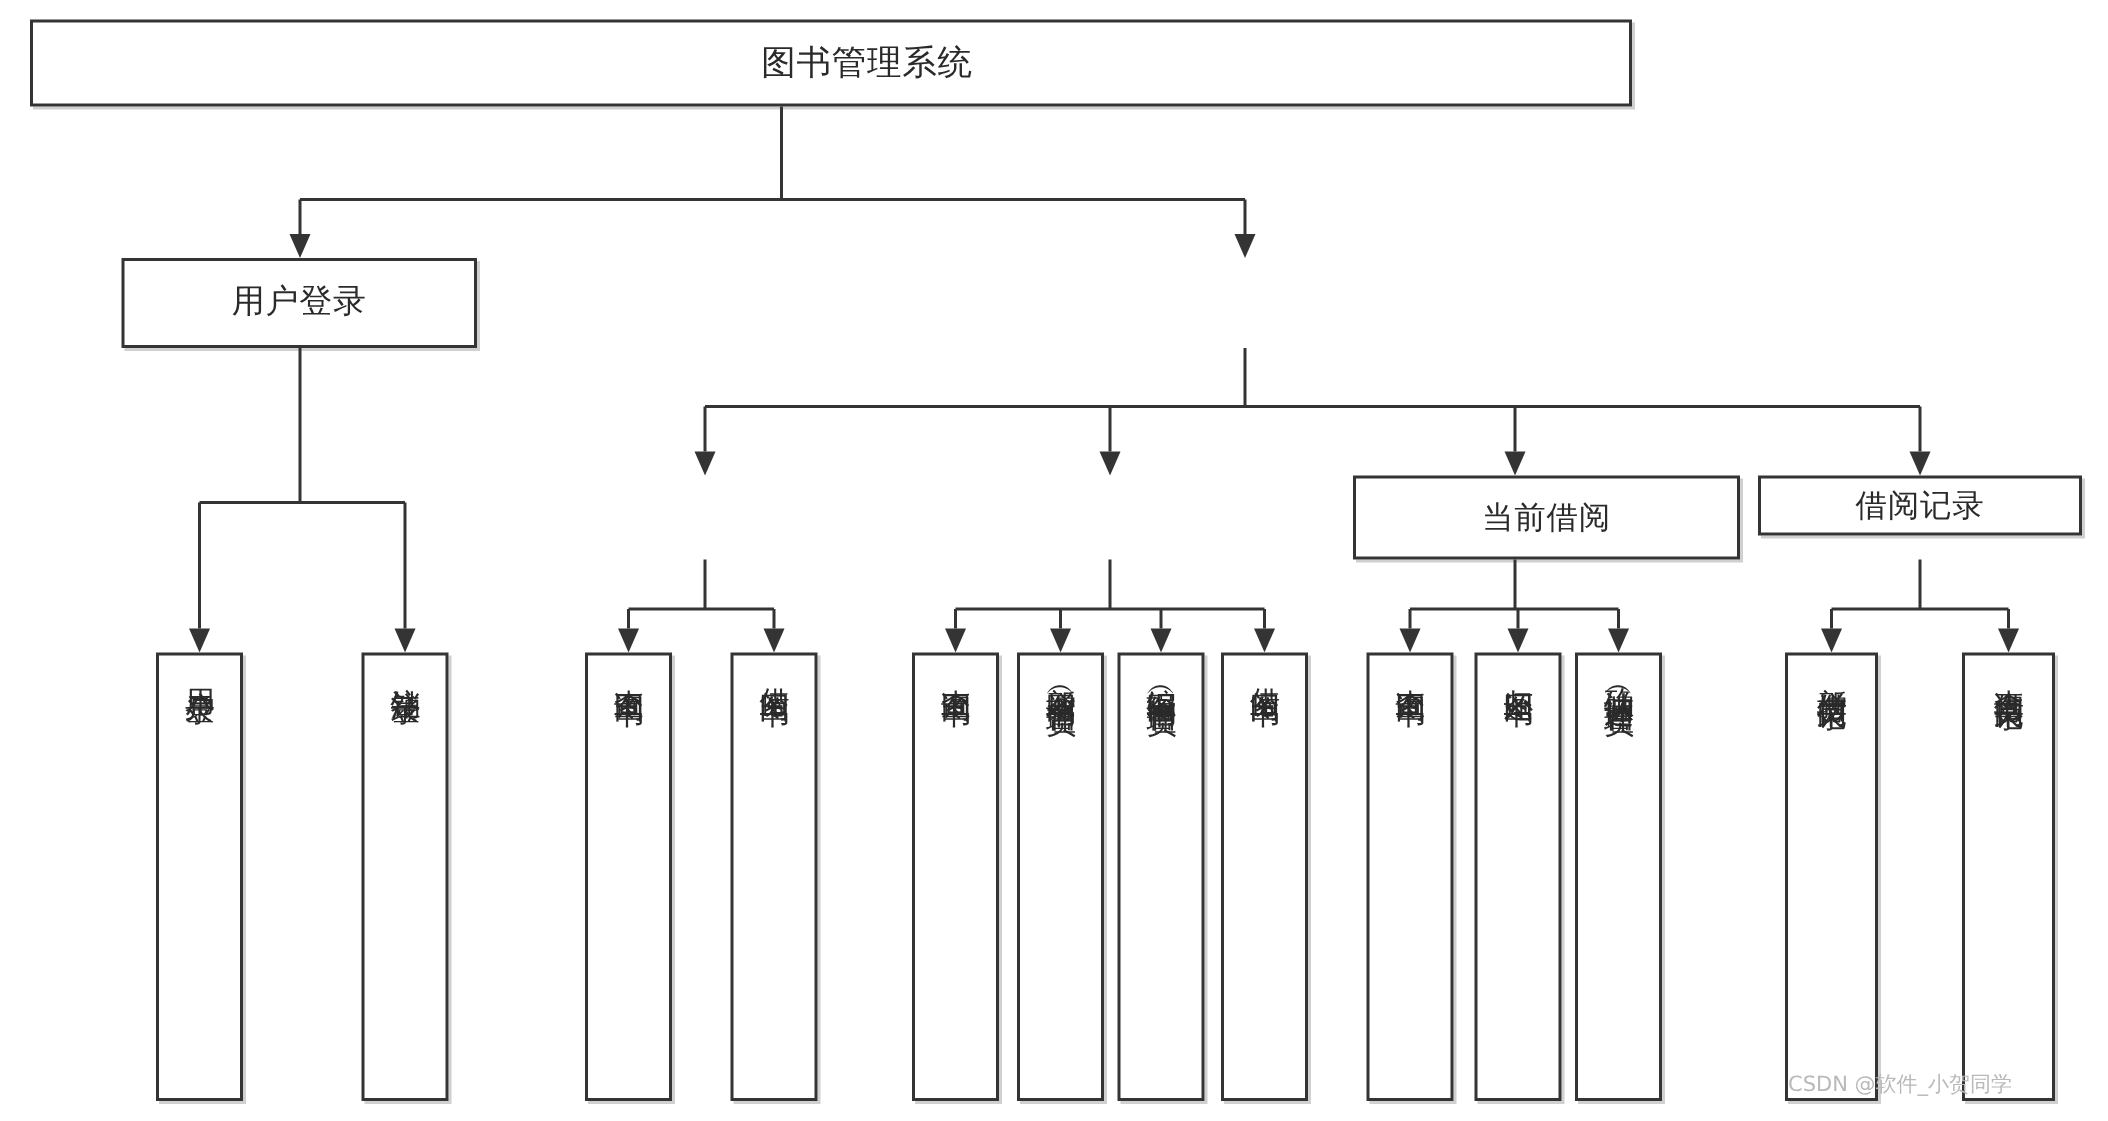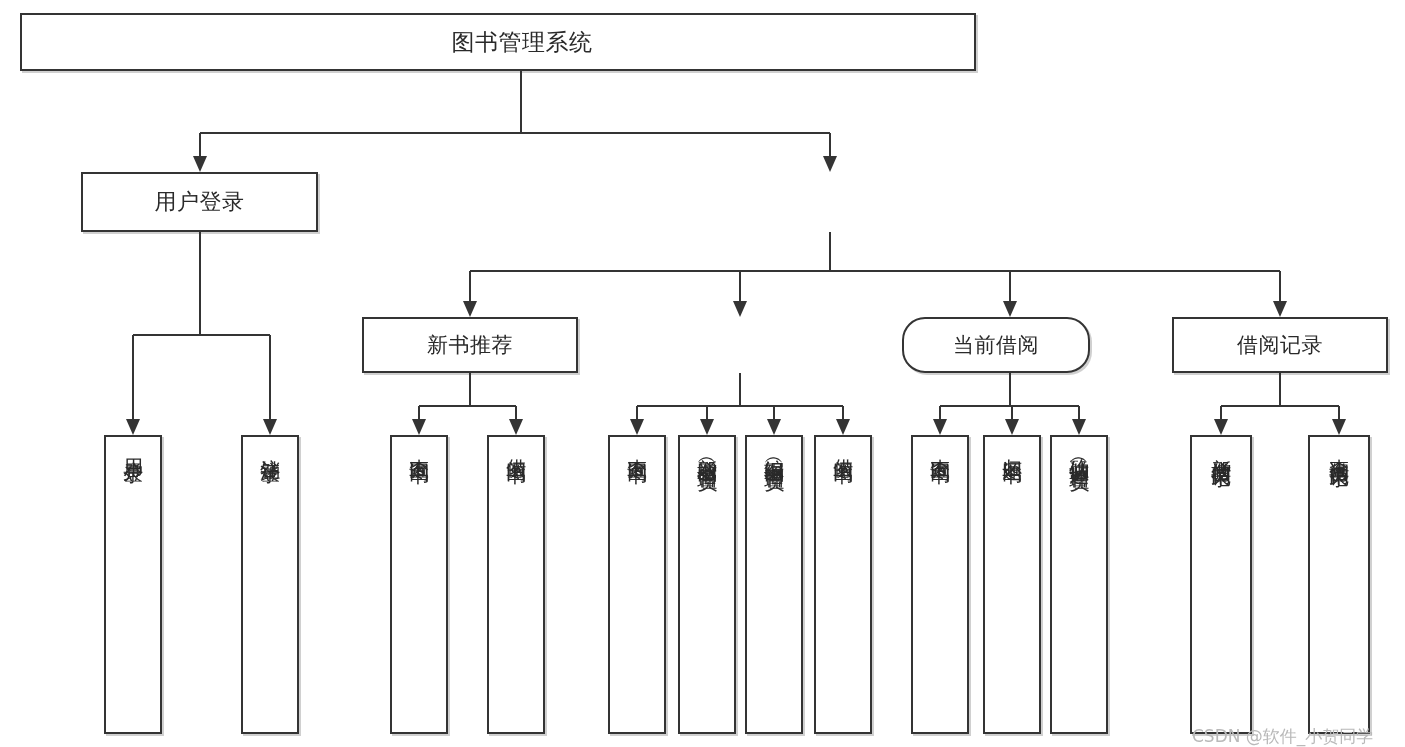--- a/index.html
+++ b/index.html
@@ -69,59 +69,55 @@
     height: 0;
     border-left: 7px solid transparent;
     border-right: 7px solid transparent;
     border-top: 16px solid #343434;
   }
 
   
   #watermark {
     position: absolute;
     color: #b9b9b9;
-    font-size: 17px;
+    font-size: 14px;
     white-space: nowrap;
     user-select: none;
-    margin-top: 11px;
   }
 </style>
 </head>
 <body>
 
 <div id="canvas">
-    <div class="node root" style="left: 20px; top: 13px; width: 956px; height: 58px; padding-left: 48px;">
+    <div class="node root" style="left: 20px; top: 13px; width: 1068px; height: 58px; padding-left: 48px;">
       <span class="label">图书管理系统</span>
     </div>
     <div class="vline" style="left: 520px; top: 71px; height: 62px;"></div>
     <div class="hline" style="left: 199.5px; top: 132px; width: 630.5px;"></div>
     <div class="vline" style="left: 198.5px; top: 133px; height: 23px;"></div>
     <div class="arrow" style="left: 192.5px; top: 156px;"></div>
     <div class="node level2" style="left: 81px; top: 172px; width: 237px; height: 60px;">
       <span class="label">用户登录</span>
     </div>
     <div class="vline" style="left: 829px; top: 133px; height: 23px;"></div>
     <div class="arrow" style="left: 823px; top: 156px;"></div>
     <div class="vline" style="left: 829px; top: 232px; height: 39px;"></div>
     <div class="hline" style="left: 470px; top: 270px; width: 810px;"></div>
     <div class="vline" style="left: 469px; top: 271px; height: 30px;"></div>
     <div class="arrow" style="left: 463px; top: 301px;"></div>
-    <div class="node level3" style="left: 362px; top: 317px; width: 216px; height: 56px;">
-      <span class="label">新书推荐</span>
-    </div>
     <div class="vline" style="left: 739px; top: 271px; height: 30px;"></div>
     <div class="arrow" style="left: 733px; top: 301px;"></div>
     <div class="vline" style="left: 1009px; top: 271px; height: 30px;"></div>
     <div class="arrow" style="left: 1003px; top: 301px;"></div>
-    <div class="node level3" style="left: 902px; top: 317px; width: 188px; height: 56px; border-radius: 23px;">
+    <div class="node level3" style="left: 902px; top: 317px; width: 258px; height: 56px;">
       <span class="label">当前借阅</span>
     </div>
     <div class="vline" style="left: 1279px; top: 271px; height: 30px;"></div>
     <div class="arrow" style="left: 1273px; top: 301px;"></div>
-    <div class="node level3" style="left: 1172px; top: 317px; width: 216px; height: 56px;">
+    <div class="node level3" style="left: 1172px; top: 317px; width: 216px; height: 40px;">
       <span class="label">借阅记录</span>
     </div>
     <div class="vline" style="left: 198.5px; top: 232px; height: 103px;"></div>
     <div class="hline" style="left: 133px; top: 334px; width: 137px;"></div>
     <div class="vline" style="left: 132px; top: 335px; height: 84px;"></div>
     <div class="arrow" style="left: 126px; top: 419px;"></div>
     <div class="node leaf" style="left: 104px; top: 435px; width: 58px; height: 299px;">
       <span class="label">用户登录</span>
     </div>
     <div class="vline" style="left: 269px; top: 335px; height: 84px;"></div>

